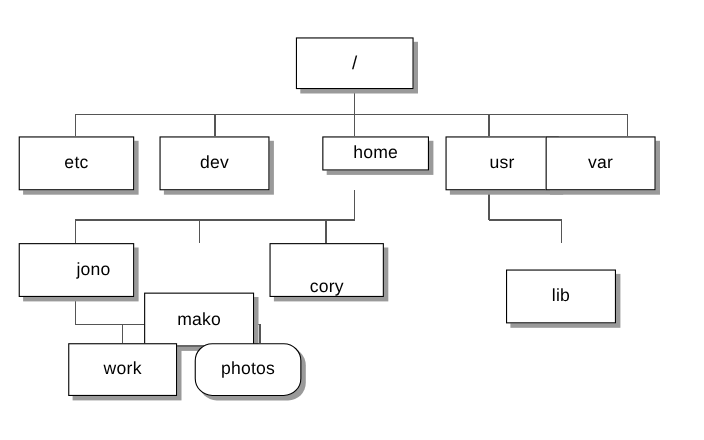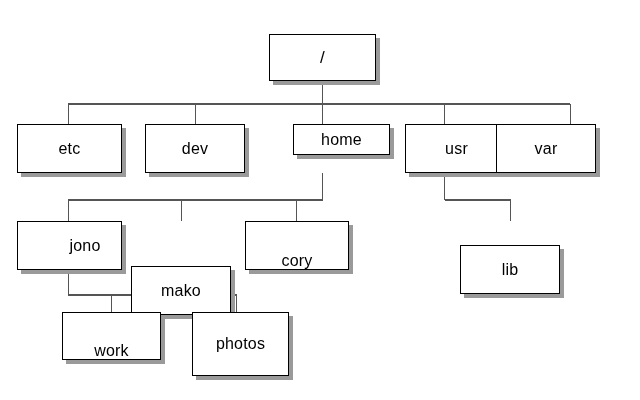--- a/index.html
+++ b/index.html
@@ -115,20 +115,20 @@
   <div class="node" style="left:131px; top:221px; width:100px; height:49px;margin-top:45px;">
     <span class="node-label">mako</span>
   </div>
   <div class="node" style="left:245px; top:221px; width:104px; height:49px;align-items:flex-end;">
     <span class="node-label">cory</span>
   </div>
   <div class="node" style="left:460px; top:221px; width:100px; height:49px;margin-top:24px;">
     <span class="node-label">lib</span>
   </div>
 
-  <div class="node" style="left:62px; top:312px; width:99px; height:48px;align-items:flex-end;">
+  <div class="node" style="left:62px; top:312px; width:99px; height:48px;">
     <span class="node-label">work</span>
   </div>
-  <div class="node" style="left:192px; top:312px; width:97px; height:64px;">
+  <div class="node" style="left:177px; top:312px; width:97px; height:48px;border-radius:16px;">
     <span class="node-label">photos</span>
   </div>
 
 </div>
 
 </body></html>

